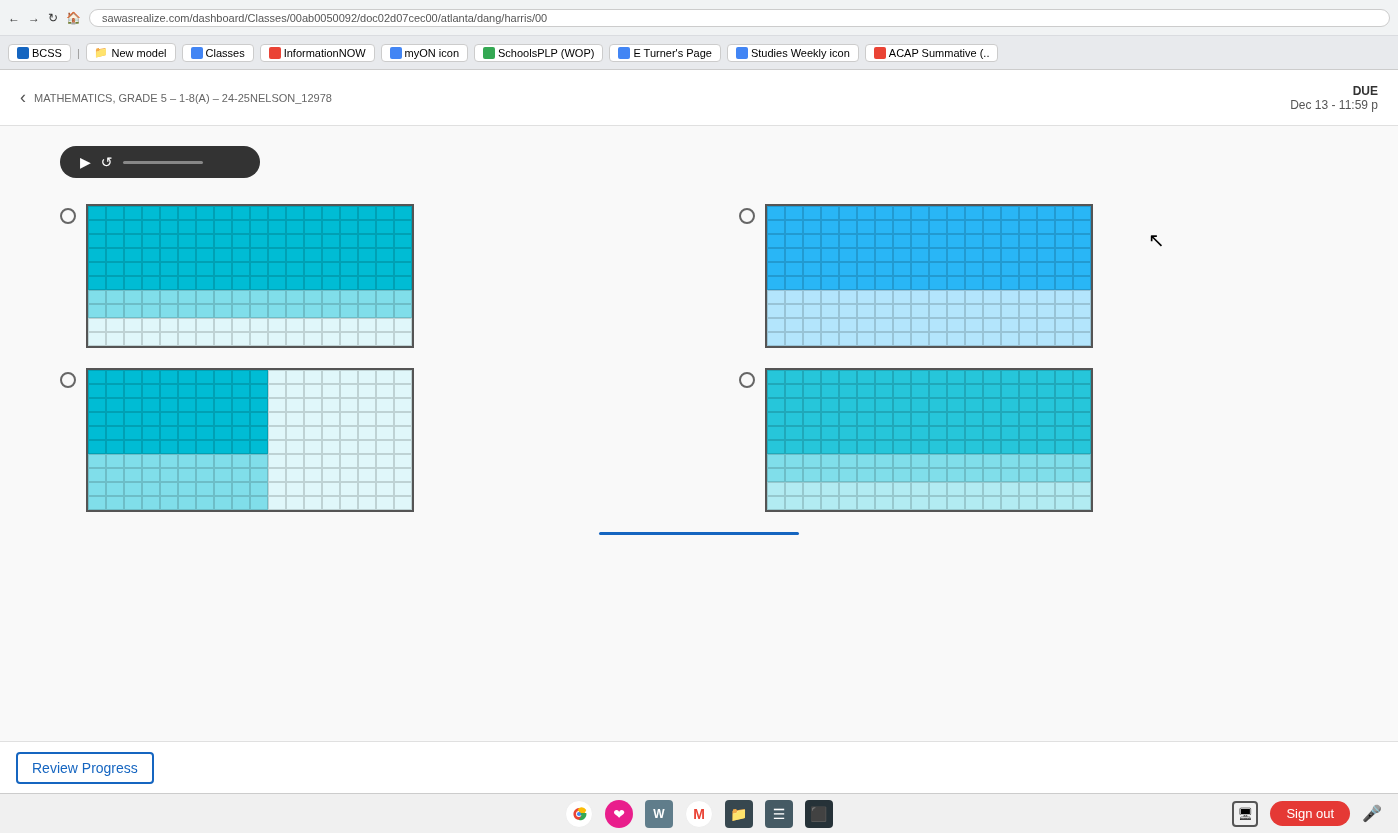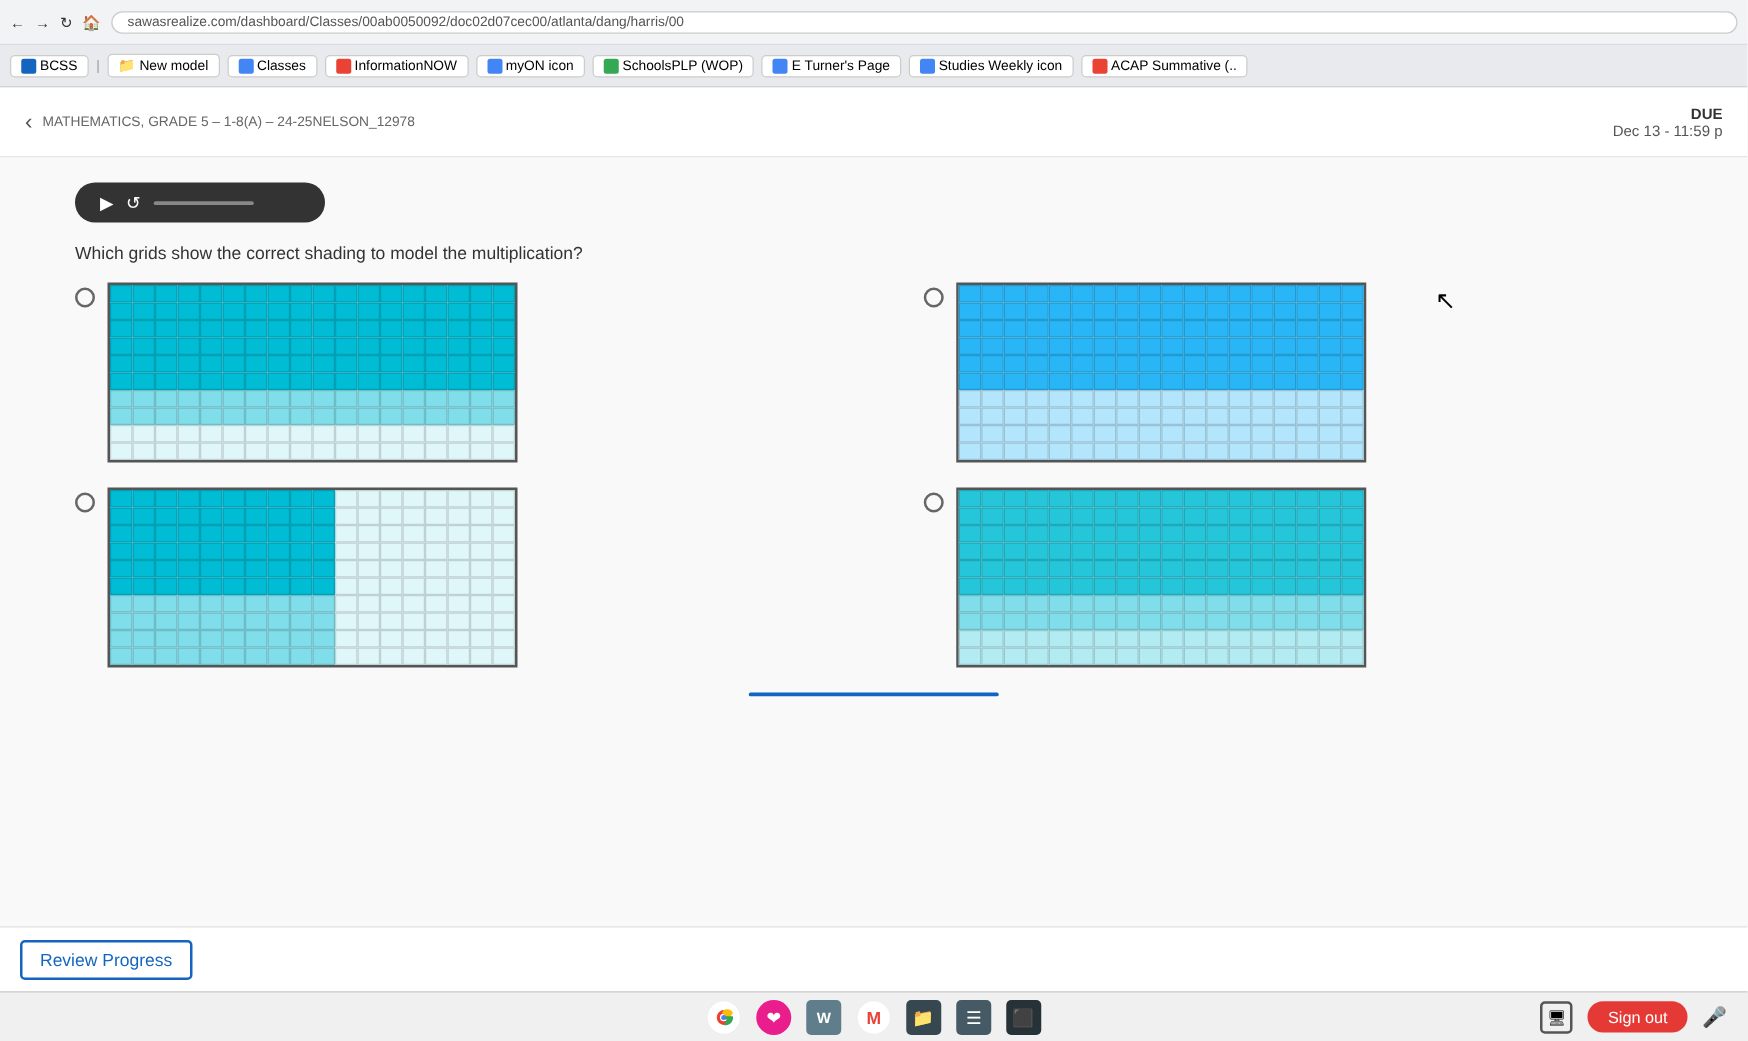--- a/index.html
+++ b/index.html
@@ -394,21 +394,20 @@
 
   
   <div class="media-player">
     <span class="play-btn">▶</span>
     <span class="replay-btn">↺</span>
     <div class="progress-line"></div>
   </div>
 
   
 
-  <div class="part-question">Which grids show the correct shading to model the multiplication?</div>
 
   
   <div class="grids-container">
 
     <div class="grid-option">
       <div class="radio-circle"></div>
       <div id="grid1" class="mult-grid grid1" style="grid-template-columns: repeat(18, 18px); grid-template-rows: repeat(10, 14px);">
           <div class="grid-cell" style="background: rgb(0, 188, 212); border: 1px solid rgba(0, 0, 0, 0.15);"></div>
           <div class="grid-cell" style="background: rgb(0, 188, 212); border: 1px solid rgba(0, 0, 0, 0.15);"></div>
           <div class="grid-cell" style="background: rgb(0, 188, 212); border: 1px solid rgba(0, 0, 0, 0.15);"></div>

